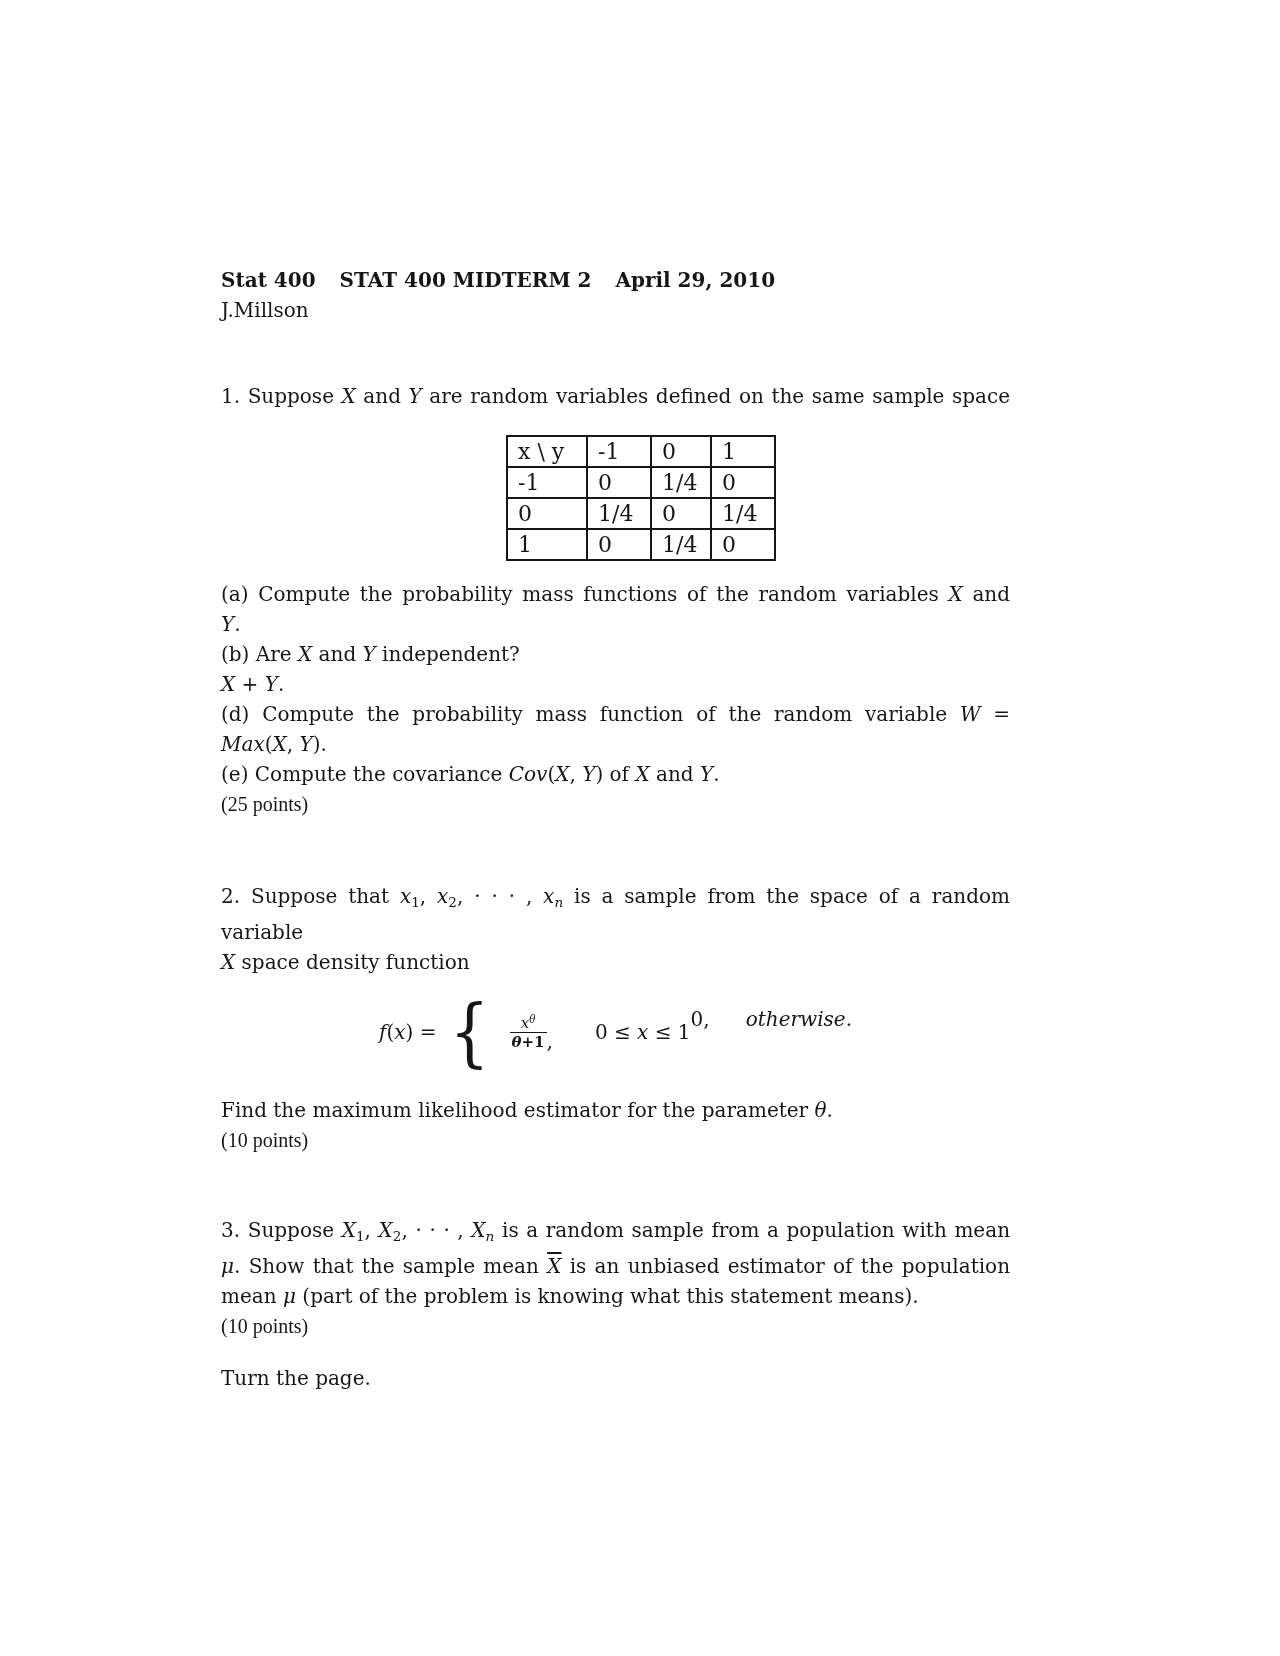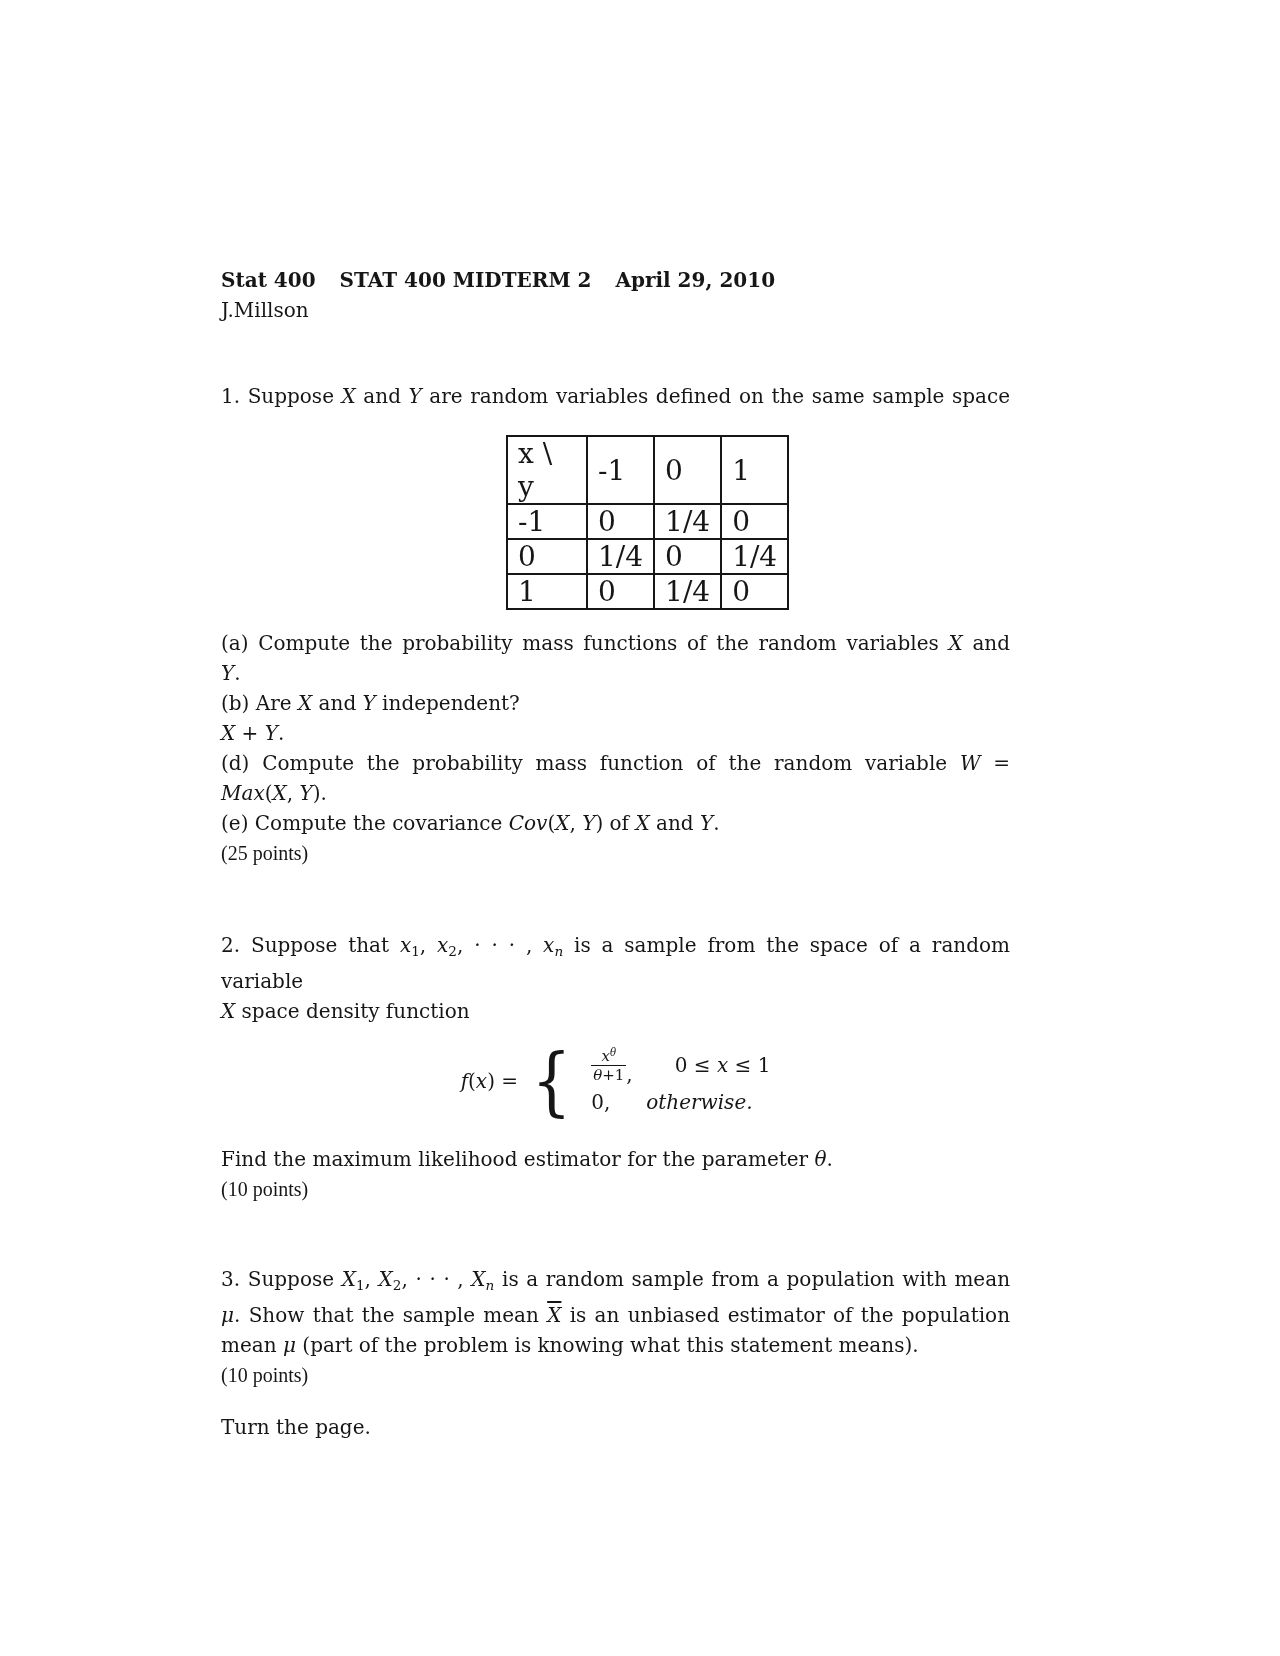--- a/index.html
+++ b/index.html
@@ -22,31 +22,31 @@
   .gap-p1{margin-top:56px;}
   .gap-table{margin-top:24px;margin-left:285px;}
   .gap-parts{margin-top:18px;}
   .gap-p2{margin-top:62px;}
   .gap-find{margin-top:15px;}
   .gap-p3{margin-top:60px;}
   .gap-footer{margin-top:22px;}
   table.jt{border-collapse:collapse;}
   table.jt td{
     border:2px solid #161616;height:31px;padding:0 10px;
-    box-sizing:border-box;font-size:28px;text-align:left;vertical-align:middle;
+    box-sizing:border-box;font-size:22px;text-align:left;vertical-align:middle;
   }
   td.c0{width:80px;} td.c1{width:64px;} td.c2{width:60px;} td.c3{width:64px;}
   .formula{display:flex;align-items:center;justify-content:center;margin-top:8px;height:95px;}
   .flhs{margin-right:10px;}
   .brace{font-size:74px;font-weight:300;line-height:90px;margin-right:16px;transform:scaleX(.85);}
-  .frows{display:flex;flex-direction:column;justify-content:center;}
+  .frows{display:flex;flex-direction:row;justify-content:center;}
   .frow1{display:flex;align-items:center;height:50px;}
   .frow2{display:flex;align-items:baseline;height:32px;}
   .frac{display:inline-flex;flex-direction:column;align-items:center;font-size:15px;line-height:1.2;}
-  .frac .den{border-top:1.5px solid #161616;padding:0 2px;}
+  .frac .den{border-top:1.5px solid #161616;padding:0 2px;font-weight:bold;}
   .frac .num{padding:0 2px;}
   .fcomma{align-self:flex-end;margin-bottom:4px;}
   .cond{margin-left:42px;}
   .cond2{margin-left:36px;}
 </style>
 </head>
 <body>
 
 <div class="content">
 

